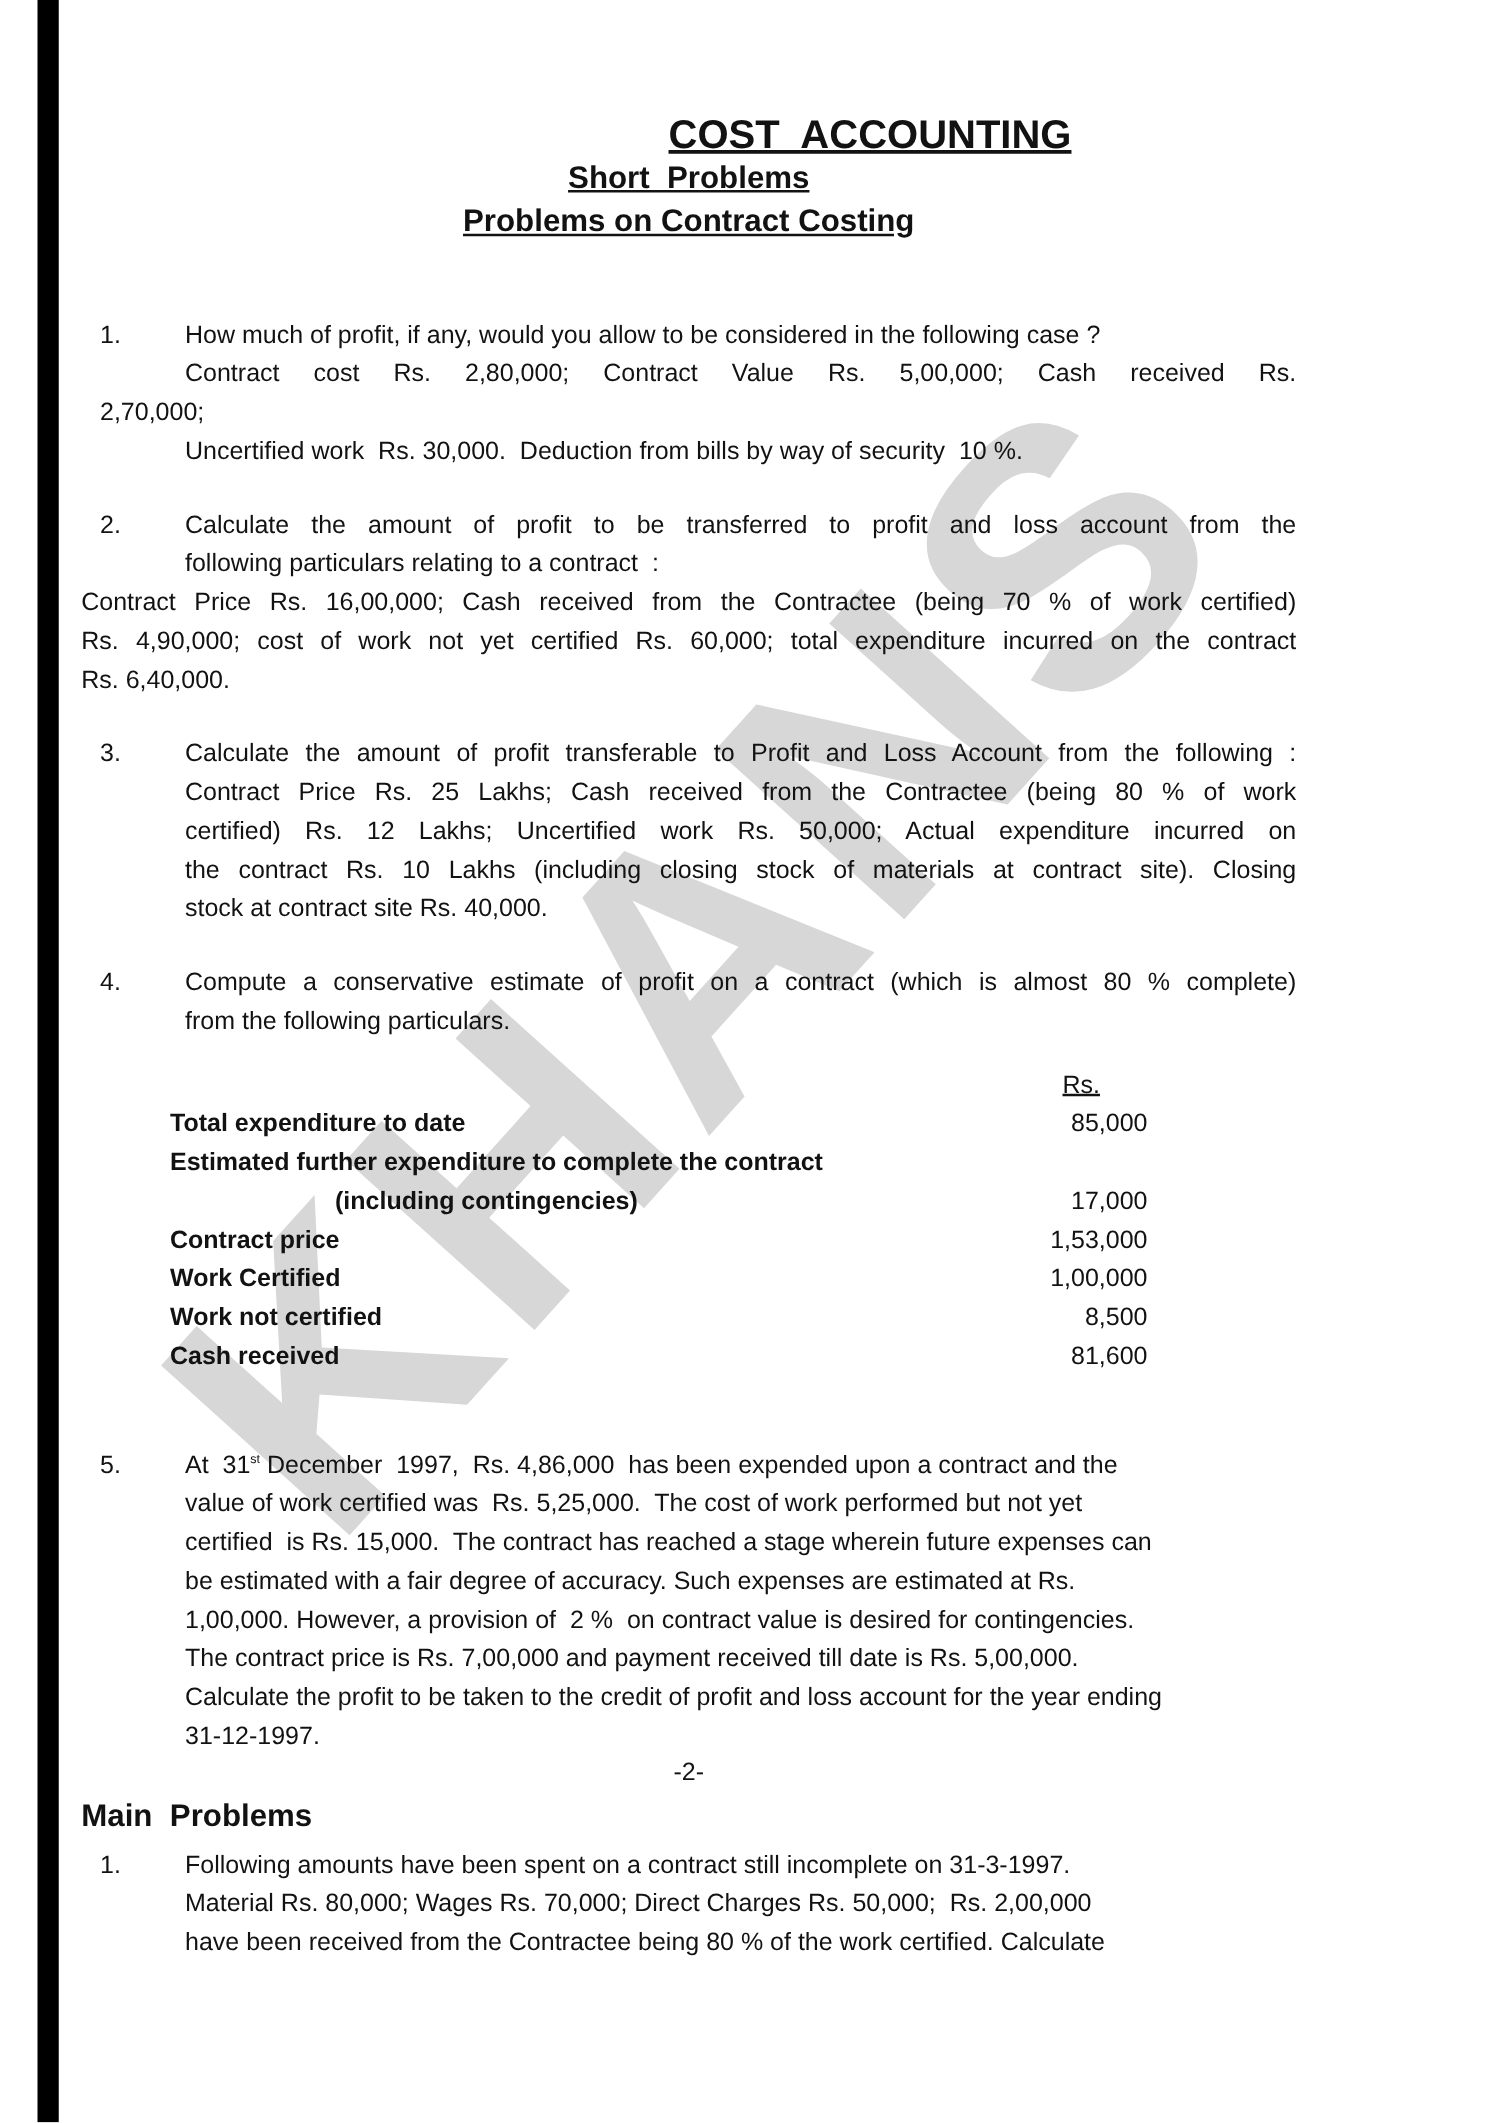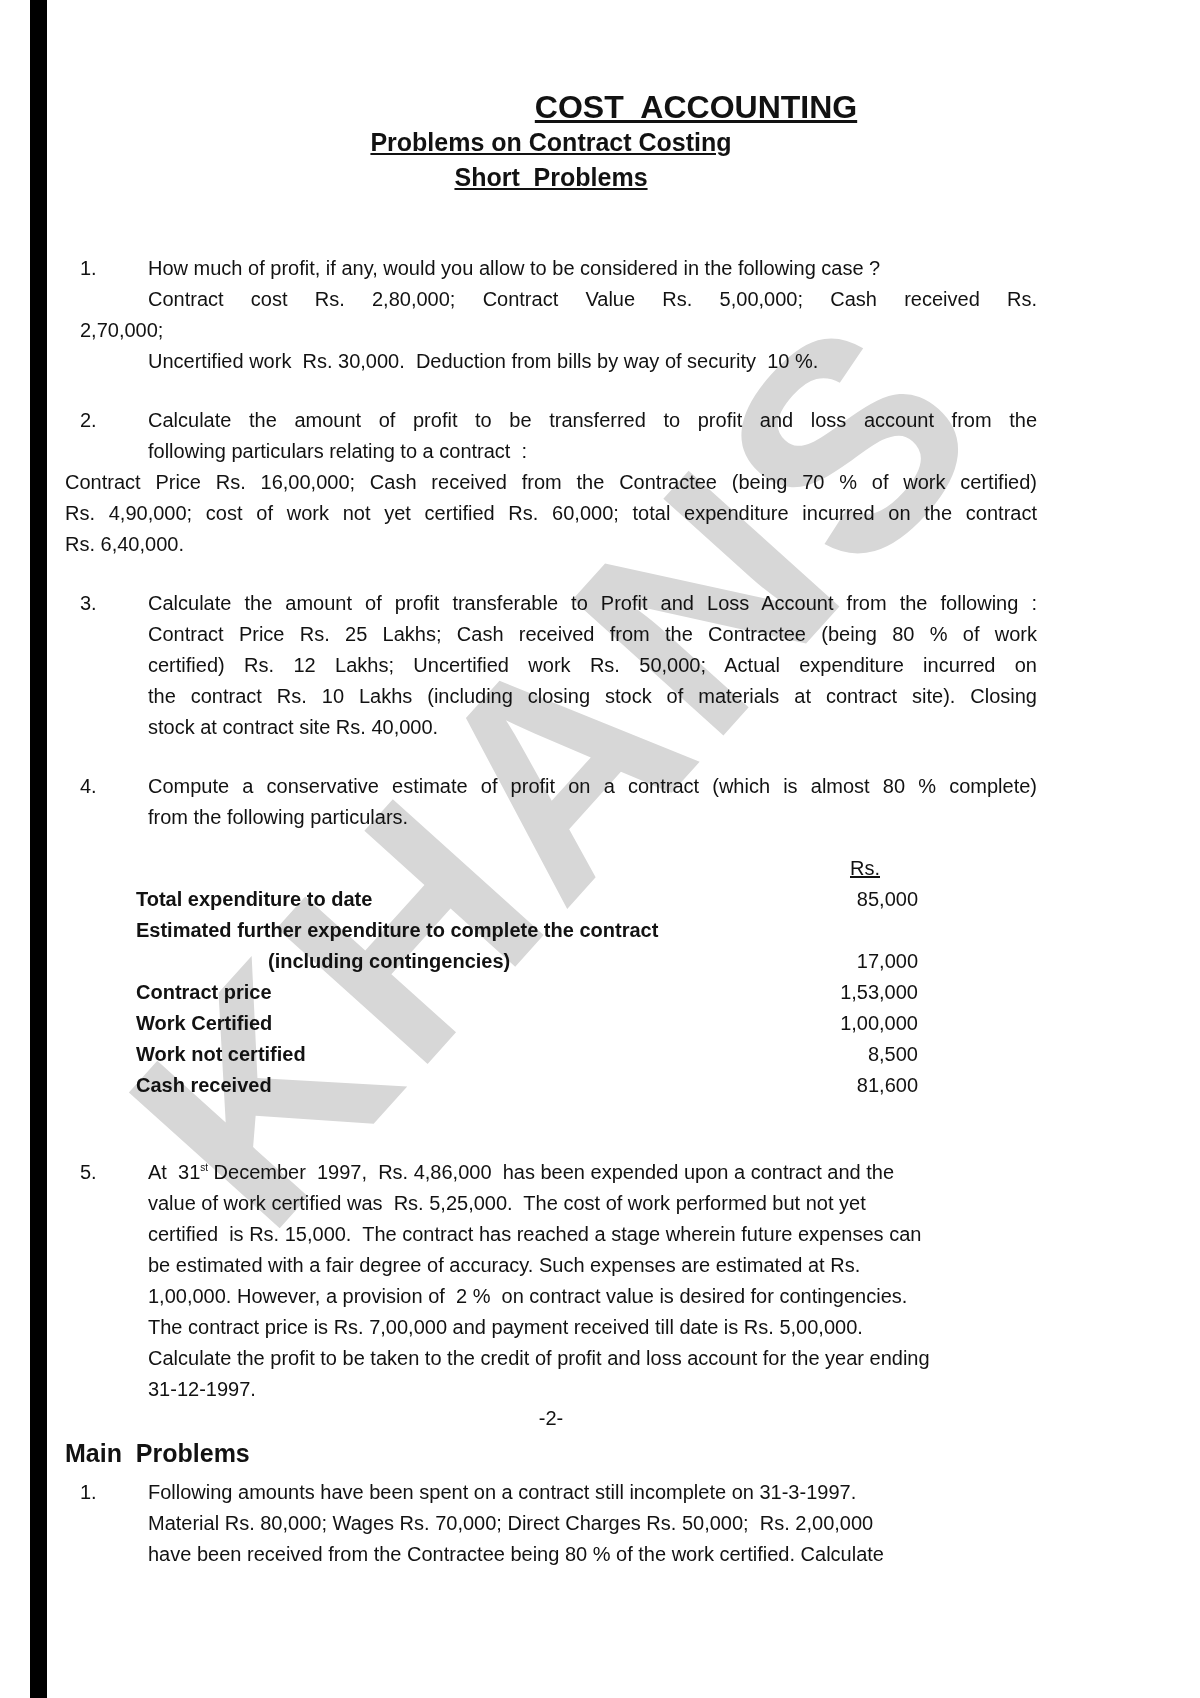--- a/index.html
+++ b/index.html
@@ -62,22 +62,22 @@
 </head>
 <body>
 
 <div class="page">
   <div class="binding-bar"></div>
   <div class="watermark">KHANS</div>
 
   <div class="content">
 
     <div class="doc-title">COST  ACCOUNTING</div>
+    <div class="doc-sub">Short  Problems</div>
     <div class="doc-sub">Problems on Contract Costing</div>
-    <div class="doc-sub">Short  Problems</div>
 
     <div class="problem first">
       <span class="pnum">1.</span>
       <div class="ptext">
         <div class="line">How much of profit, if any, would you allow to be considered in the following case ?</div>
         <div class="line j">Contract cost   Rs. 2,80,000;    Contract Value   Rs. 5,00,000;    Cash received   Rs.</div>
         <div class="line outdent">2,70,000;</div>
         <div class="line">Uncertified work  Rs. 30,000.  Deduction from bills by way of security  10 %.</div>
       </div>
     </div>

